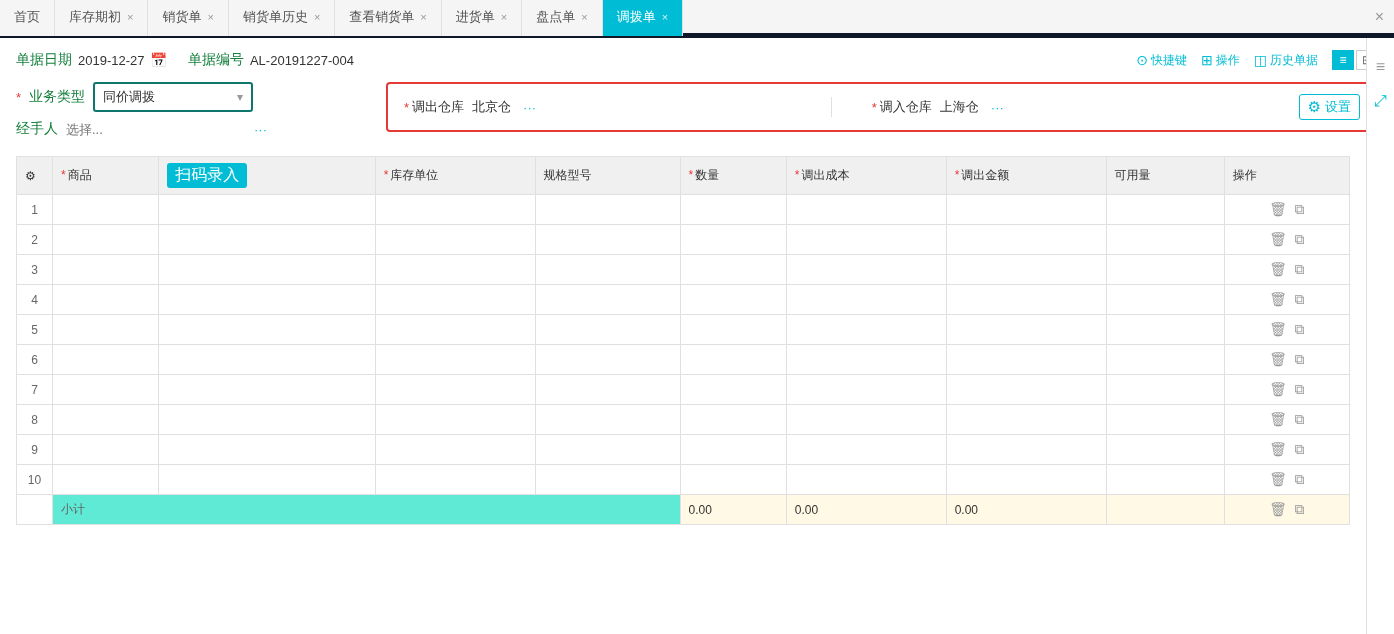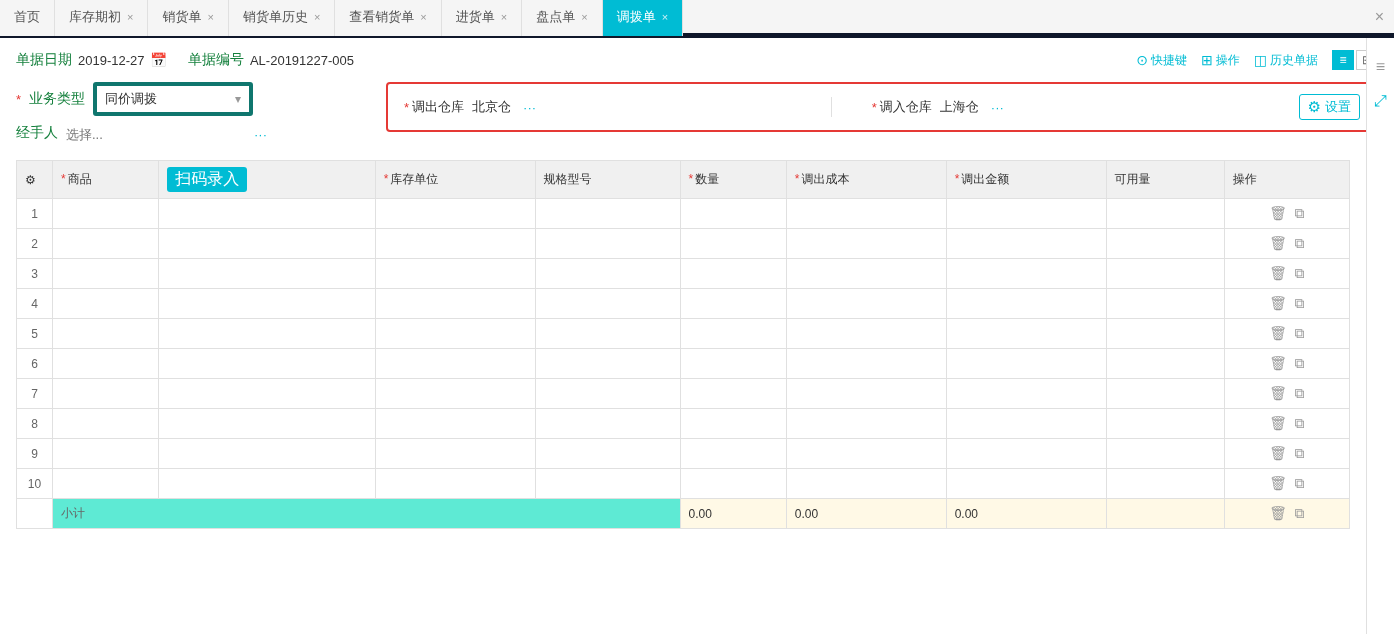--- a/index.html
+++ b/index.html
@@ -185,41 +185,41 @@
     
     .biz-type-row {
       display: flex;
       align-items: center;
       margin-bottom: 8px;
       gap: 8px;
     }
     .biz-select {
       display: flex;
       align-items: center;
-      border: 4px solid #0f766e;
+      border: 2px solid #0f766e;
       border-radius: 3px;
       padding: 4px 8px;
       min-width: 160px;
       cursor: pointer;
       background: #fff;
       justify-content: space-between;
     }
     .biz-select-value {
       font-size: 13px;
       color: #333;
     }
     .dropdown-arrow {
       color: #999;
       font-size: 12px;
     }
 
     
     .handler-row {
       display: flex;
-      align-items: flex-end;
+      align-items: center;
       gap: 8px;
       margin-bottom: 10px;
     }
     .handler-input {
       color: #bbb;
       font-size: 13px;
       border: none;
       outline: none;
       cursor: pointer;
     }
@@ -391,21 +391,21 @@
 
   <div class="header-row">
     <div class="header-left">
       <div class="field-group">
         <span class="field-label">单据日期</span>
         <span class="field-value">2019-12-27</span>
         <span class="calendar-icon">📅</span>
       </div>
       <div class="field-group">
         <span class="field-label">单据编号</span>
-        <span class="field-value">AL-20191227-005</span>
+        <span class="field-value">AL-20191227-004</span>
       </div>
     </div>
     <div class="header-right">
       <div class="header-action">
         <span class="icon">⊙</span>
         <span>快捷键</span>
       </div>
       <div class="header-action">
         <span class="icon">⊞</span>
         <span>操作</span>

